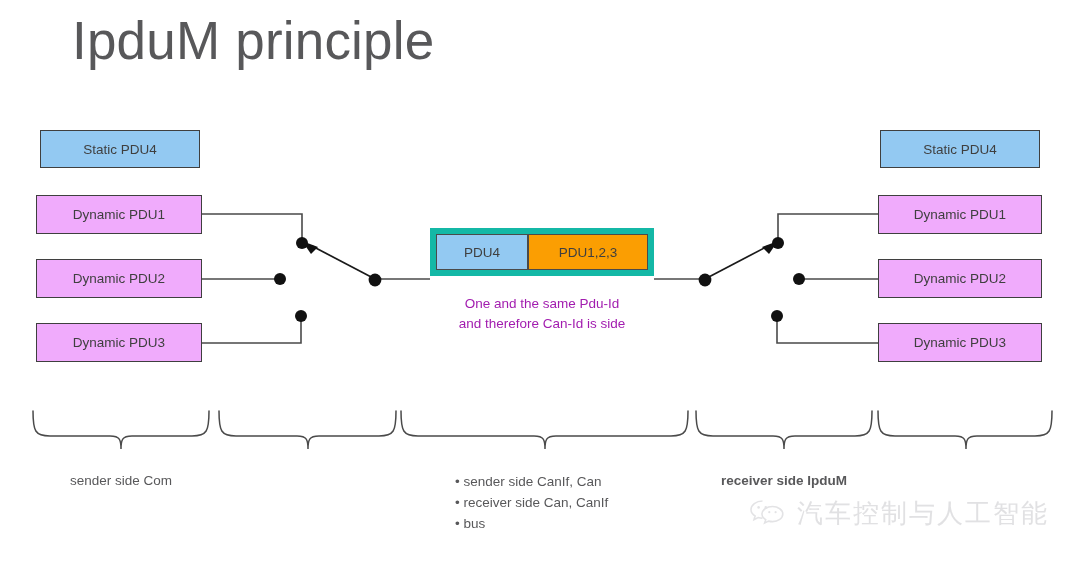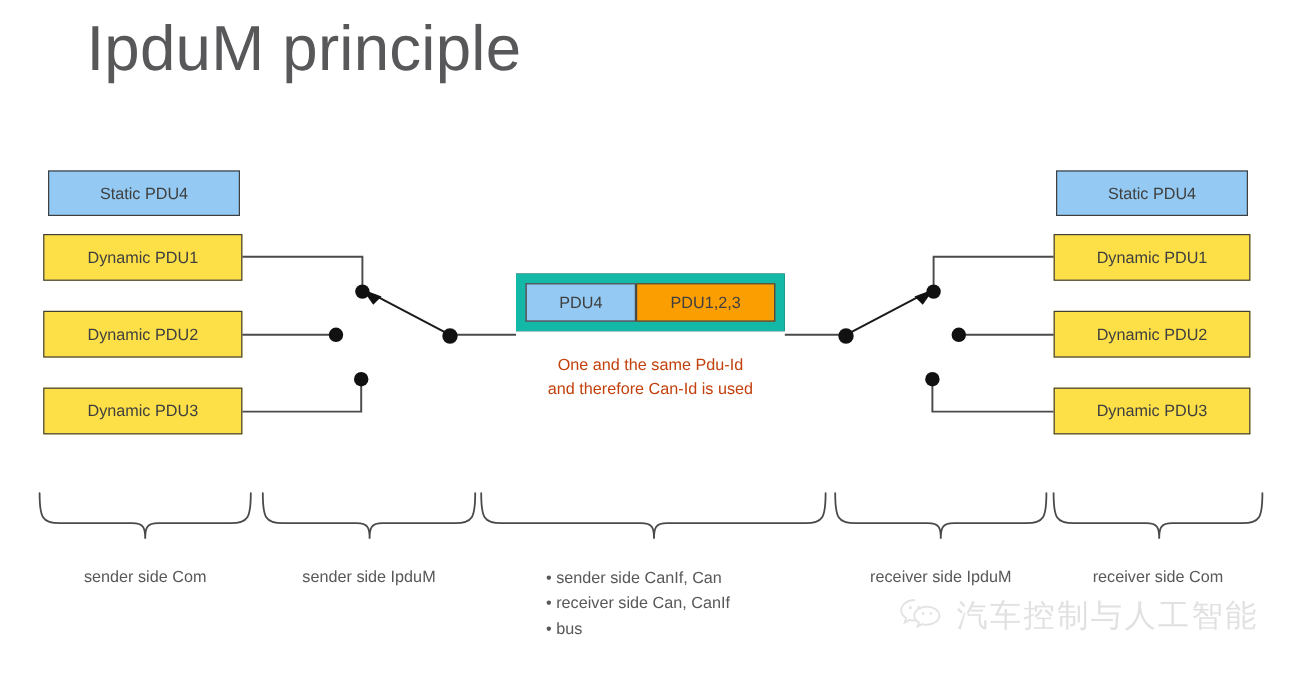--- a/index.html
+++ b/index.html
@@ -31,33 +31,33 @@
     position: absolute;
     box-sizing: border-box;
     border: 1.4px solid #3f3f3f;
     display: flex;
     align-items: center;
     justify-content: center;
     font-size: 13.5px;
     color: #3f3f3f;
     white-space: nowrap;
   }
-  .pdu-static { background: #93c9f2; margin-top: 12px; }
-  .pdu-dynamic { background: #fde047; }
+  .pdu-static { background: #93c9f2; }
+  .pdu-dynamic { background: #f0abfc; }
 
   
   #central-frame {
     position: absolute;
     left: 430px;
     top: 228px;
     width: 224px;
     height: 48px;
     box-sizing: border-box;
-    border: 8px solid #14b8a6;
-    background: #000000;
+    border: 6px solid #14b8a6;
+    background: #a3a3a3;
     display: flex;
   }
   #central-frame .seg {
     box-sizing: border-box;
     display: flex;
     align-items: center;
     justify-content: center;
     font-size: 13.5px;
     color: #3f3f3f;
     border: 1px solid #4a4a4a;
@@ -67,21 +67,21 @@
   #seg-pdu123 { flex: 1; background: #fb9e02; }
 
   #central-caption {
     position: absolute;
     left: 400px;
     top: 294px;
     width: 284px;
     text-align: center;
     font-size: 13.5px;
     line-height: 19.5px;
-    color: #c2410c;
+    color: #a21caf;
   }
 
   .svg-layer {
     position: absolute;
     left: 0; top: 0;
     width: 1080px;
     height: 564px;
     pointer-events: none;
   }
 
@@ -194,37 +194,35 @@
     <div class="seg" id="seg-pdu4">
       <span>PDU4</span>
     </div>
     <div class="seg" id="seg-pdu123">
       <span>PDU1,2,3</span>
     </div>
   </div>
 
   <div id="central-caption">
     <div>One and the same Pdu-Id</div>
-    <div>and therefore Can-Id is used</div>
+    <div>and therefore Can-Id is side</div>
   </div>
 
   <svg class="svg-layer" viewBox="0 0 1080 564" xmlns="http://www.w3.org/2000/svg">
     <g stroke="#4a4a4a" stroke-width="1.5" fill="none" stroke-linecap="round">
       <path d="M33,411 C33,431 35,436 50,436 L110,436 C120,436 121,440 121,449 C121,440 122,436 132,436 L192,436 C207,436 209,431 209,411"></path>
       <path d="M219,411 C219,431 221,436 236,436 L297,436 C307,436 308,440 308,449 C308,440 309,436 319,436 L379,436 C394,436 396,431 396,411"></path>
       <path d="M401,411 C401,431 403,436 418,436 L534,436 C544,436 545,440 545,449 C545,440 546,436 556,436 L671,436 C686,436 688,431 688,411"></path>
       <path d="M696,411 C696,431 698,436 713,436 L773,436 C783,436 784,440 784,449 C784,440 785,436 795,436 L855,436 C870,436 872,431 872,411"></path>
       <path d="M878,411 C878,431 880,436 895,436 L955,436 C965,436 966,440 966,449 C966,440 967,436 977,436 L1035,436 C1050,436 1052,431 1052,411"></path>
     </g>
   </svg>
 
   <div class="brace-label" style="left:33px;top:473px;width:176px;text-align:center;">sender side Com</div>
-  <div class="brace-label" style="left:219px;top:473px;width:177px;">sender side IpduM</div>
-  <div class="brace-label" style="left:696px;top:473px;width:176px;">receiver side IpduM</div>
-  <div class="brace-label" style="left:878px;top:473px;width:174px;">receiver side Com</div>
+  <div class="brace-label" style="left:696px;top:473px;width:176px;font-weight:bold;">receiver side IpduM</div>
 
   <div class="bullet-label" style="left:455px;top:471px;">
     <div>• sender side CanIf, Can</div>
     <div>• receiver side Can, CanIf</div>
     <div>• bus</div>
   </div>
 
   <div id="watermark">
     <span>
       <svg width="40" height="30" viewBox="0 0 40 30" xmlns="http://www.w3.org/2000/svg">

